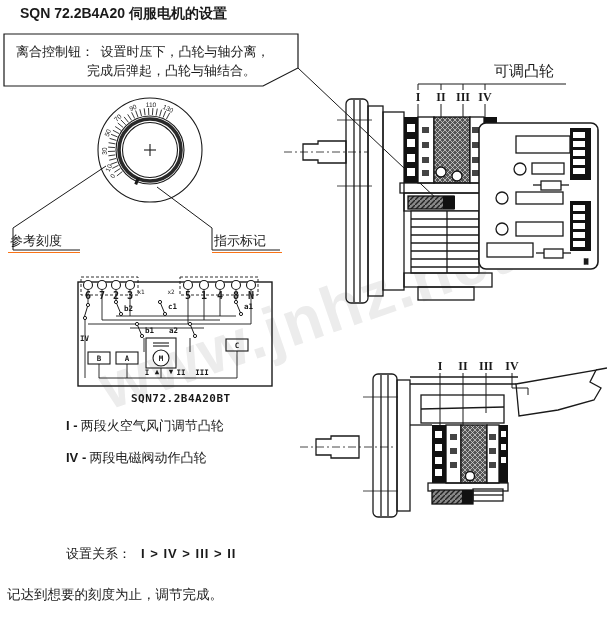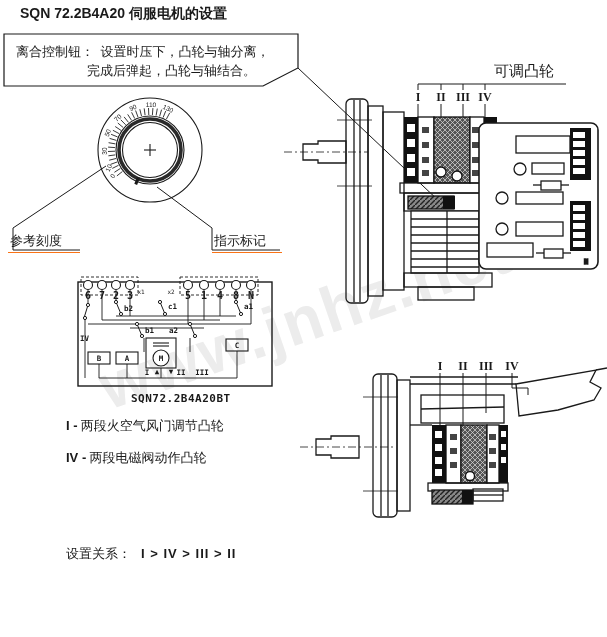--- a/index.html
+++ b/index.html
@@ -396,13 +396,14 @@
 <div class="abs txt cam-list">
   <div class="row"><span class="rn">I -</span> <span>两段火空气风门调节凸轮</span></div>
   <div class="row"><span class="rn">IV -</span> <span>两段电磁阀动作凸轮</span></div>
 </div>
 
 <div class="abs txt relation">
   <span>设置关系：</span><span class="rv">I &gt; IV &gt; III &gt; II</span>
 </div>
 
 <div class="abs txt footer">
+  <div>记达到想要的刻度为止，调节完成。</div>
 </div>
 
 </body></html>

